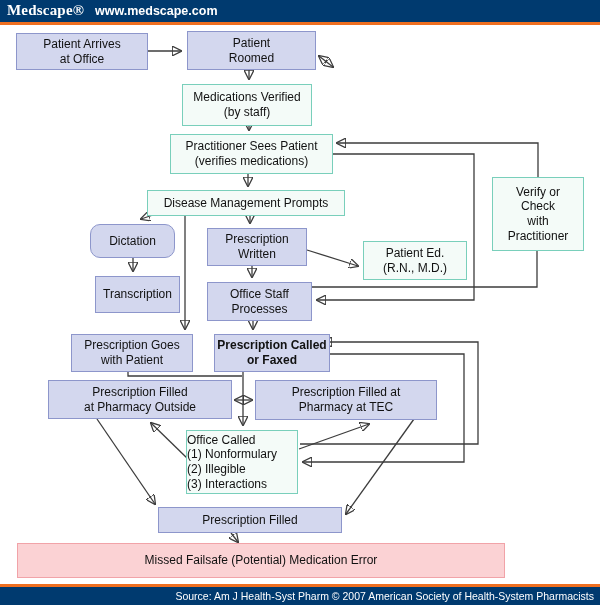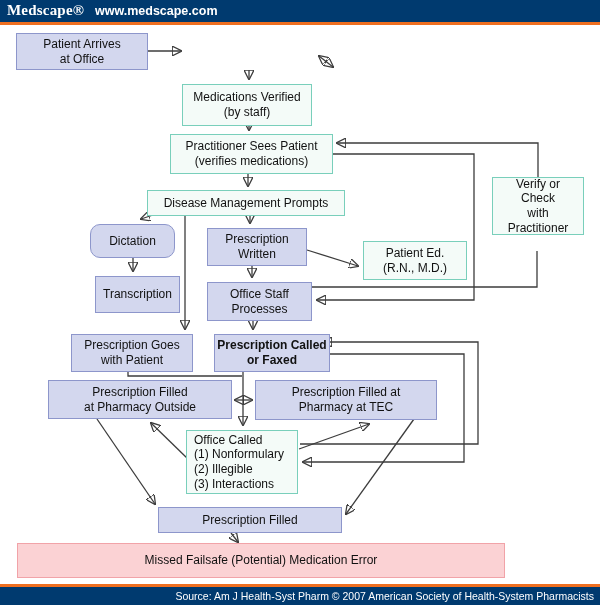--- a/index.html
+++ b/index.html
@@ -17,21 +17,21 @@
   .url{position:absolute;left:95px;top:4px;font-weight:bold;font-size:12.5px;}
   .source{position:absolute;right:6px;top:590px;color:#fff;font-size:10.5px;white-space:nowrap;}
   
   .node{position:absolute;box-sizing:border-box;display:flex;align-items:center;
         justify-content:center;text-align:center;white-space:pre-line;
         font-size:12px;line-height:1.22;color:#111;}
   .lav {background:#d3d7ee;border:1.5px solid #8d96cb;}
   .teal{background:#f4fbf8;border:1.5px solid #79cfbb;}
   .pinkR{background:#fbced2;border:2px solid #ee9ba4;border-radius:16px;}
   .pinkB{background:#fbd2d4;border:1.5px solid #f1a3a8;}
-  .left-align{justify-content:flex-start;text-align:left;padding-left:7px;}
+  .left-align{justify-content:flex-start;text-align:left;}
   
   svg.arrows{position:absolute;left:0;top:0;pointer-events:none;}
   svg.arrows path{fill:none;stroke:#3c3c3c;stroke-width:1.3;}
 </style>
 </head>
 <body>
 
 <div id="stage">
 
   <div class="bar top">
@@ -68,34 +68,36 @@
     <path d="M97,419 L155,504" marker-end="url(#ah)"></path>
     <path d="M299,449 L369,424" marker-end="url(#ah)"></path>
     <path d="M414,419 L346,514" marker-end="url(#ah)"></path>
     <path d="M300,444 H478 V342 H323" marker-end="url(#ah)"></path>
     <path d="M318,354 H464 V462 H303" marker-end="url(#ah)"></path>
     <path d="M231,533 L238,542" marker-end="url(#ah)"></path>
   </svg>
 
   <div class="node lav" style="left:16px;top:33px;width:132px;height:37px;">Patient Arrives
 at Office</div>
+  <div class="node lav" style="left:187px;top:31px;width:129px;height:39px;">Patient
+Roomed</div>
   <div class="node teal" style="left:182px;top:84px;width:130px;height:42px;">Medications Verified
 (by staff)</div>
   <div class="node teal" style="left:170px;top:134px;width:163px;height:40px;">Practitioner Sees Patient
 (verifies medications)</div>
   <div class="node teal" style="left:147px;top:190px;width:198px;height:26px;">Disease Management Prompts</div>
   <div class="node lav" style="left:90px;top:224px;width:85px;height:34px;border-radius:10px;">Dictation</div>
   <div class="node lav" style="left:95px;top:276px;width:85px;height:37px;">Transcription</div>
   <div class="node lav" style="left:207px;top:228px;width:100px;height:38px;">Prescription
 Written</div>
   <div class="node lav" style="left:207px;top:282px;width:105px;height:39px;">Office Staff
 Processes</div>
   <div class="node teal" style="left:363px;top:241px;width:104px;height:39px;">Patient Ed.
 (R.N., M.D.)</div>
-  <div class="node teal" style="left:492px;top:177px;width:92px;height:58px;">Verify or
+  <div class="node teal" style="left:492px;top:177px;width:92px;height:74px;">Verify or
 Check
 with
 Practitioner</div>
   <div class="node lav" style="left:71px;top:334px;width:122px;height:38px;">Prescription Goes
 with Patient</div>
   <div class="node lav" style="left:214px;top:334px;width:116px;height:38px;font-weight:bold;">Prescription Called
 or Faxed</div>
   <div class="node lav" style="left:48px;top:380px;width:184px;height:39px;">Prescription Filled
 at Pharmacy Outside</div>
   <div class="node lav" style="left:255px;top:380px;width:182px;height:40px;">Prescription Filled at

